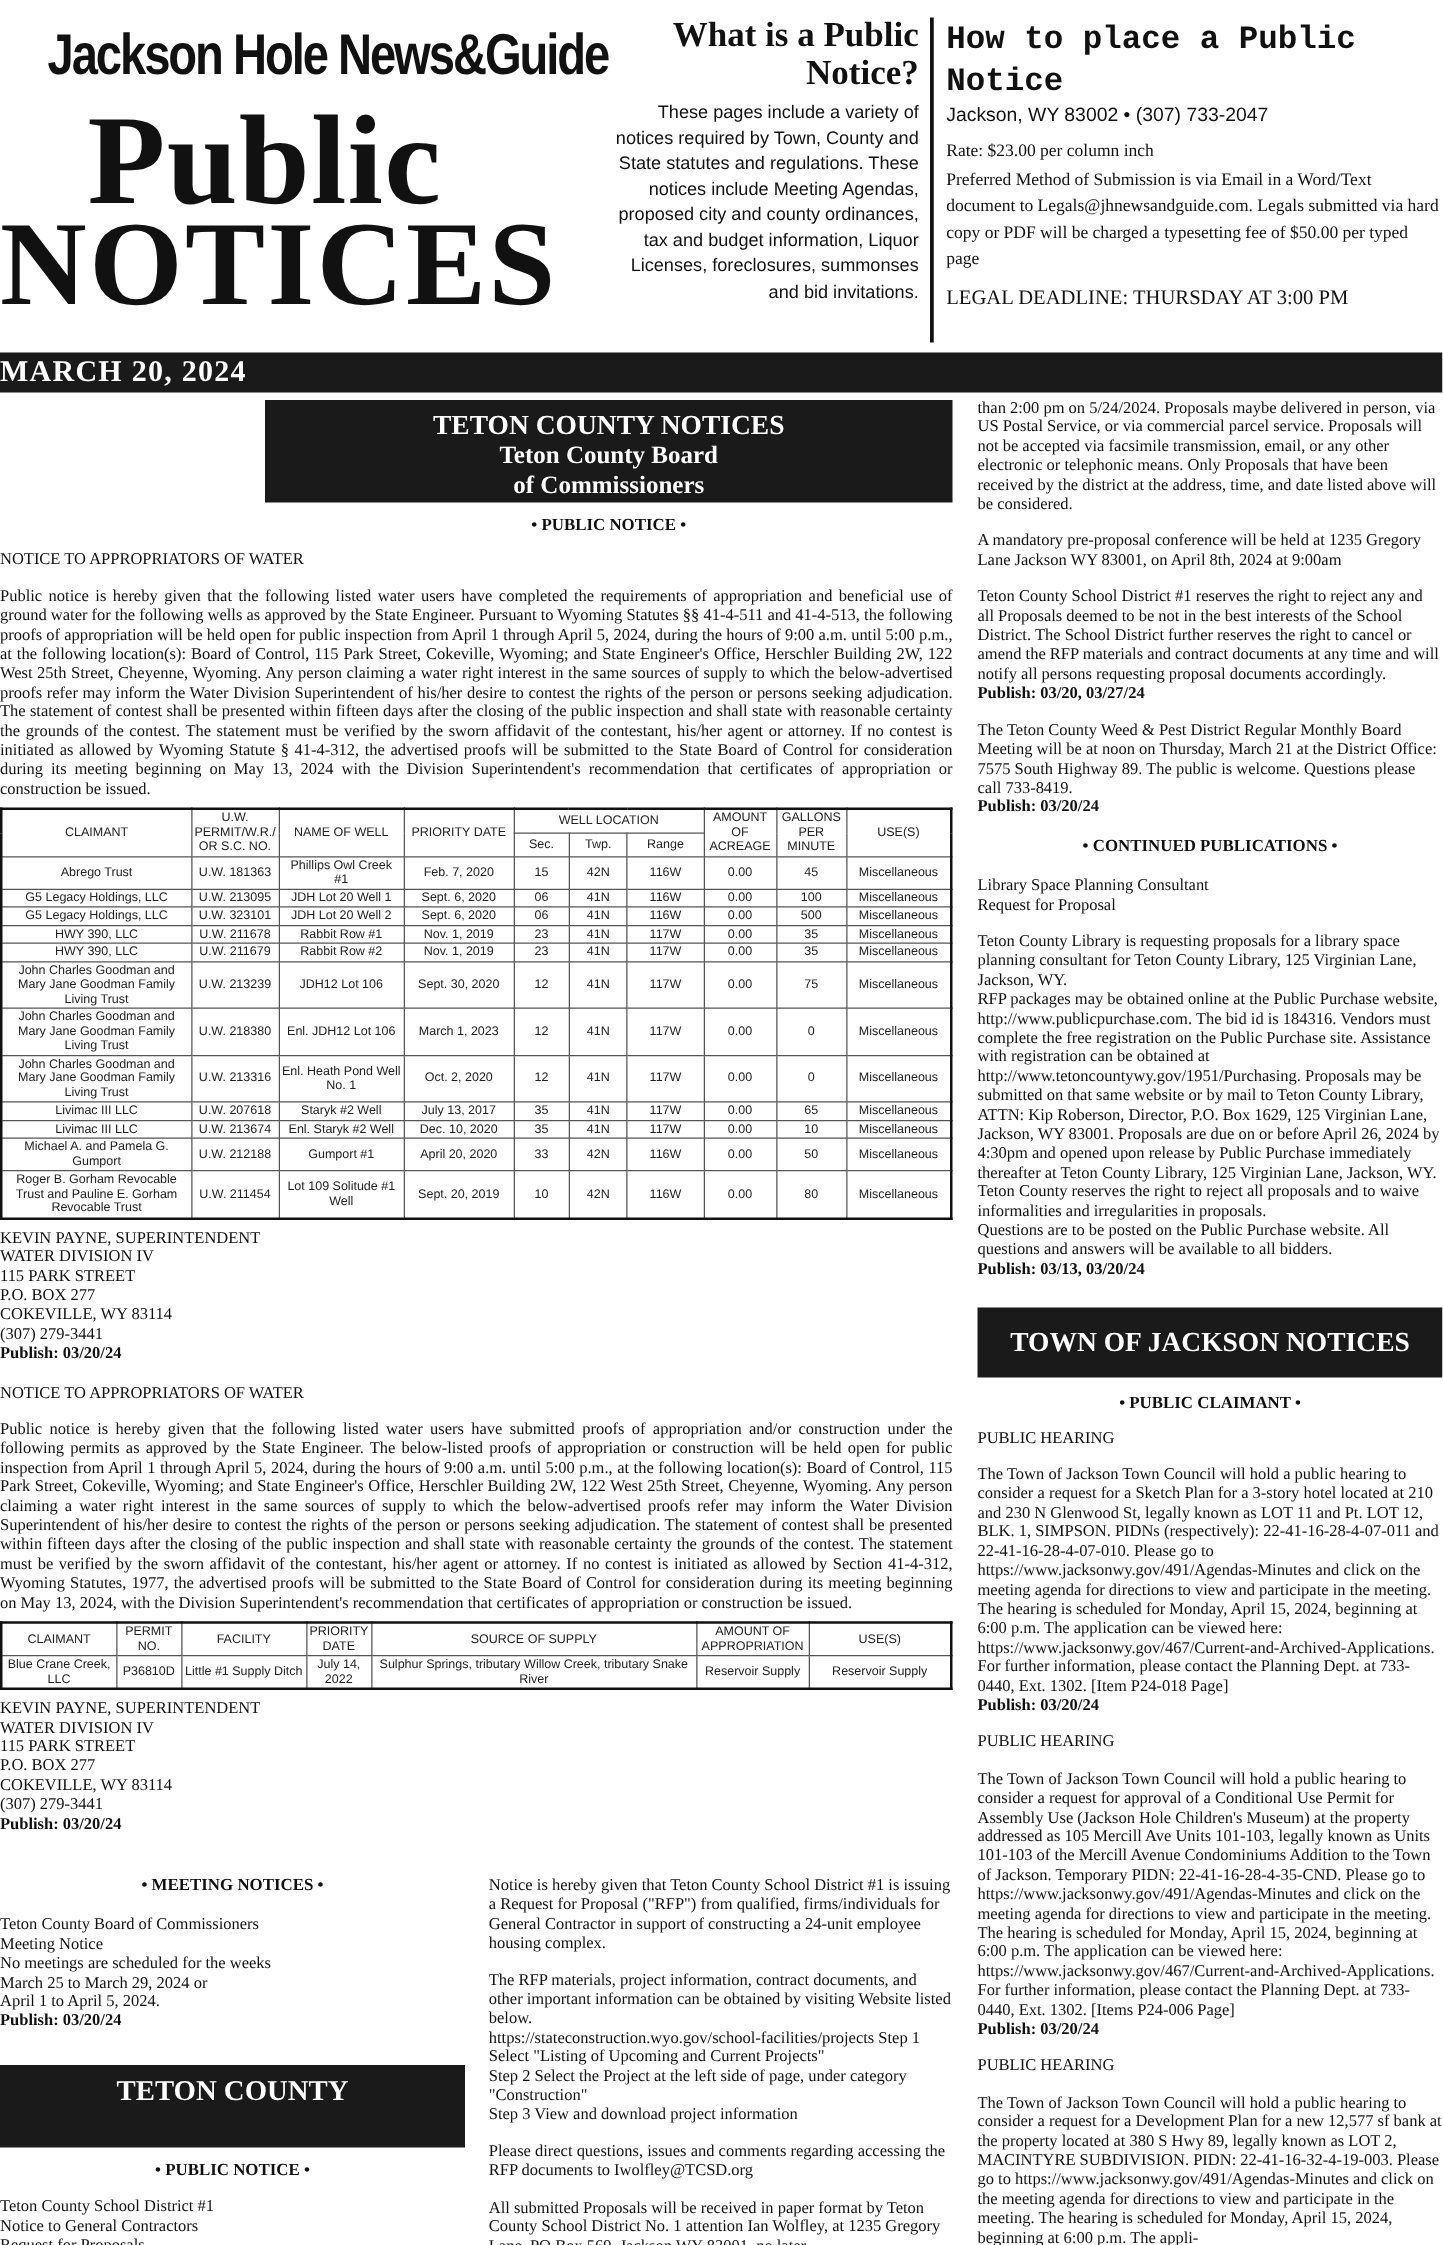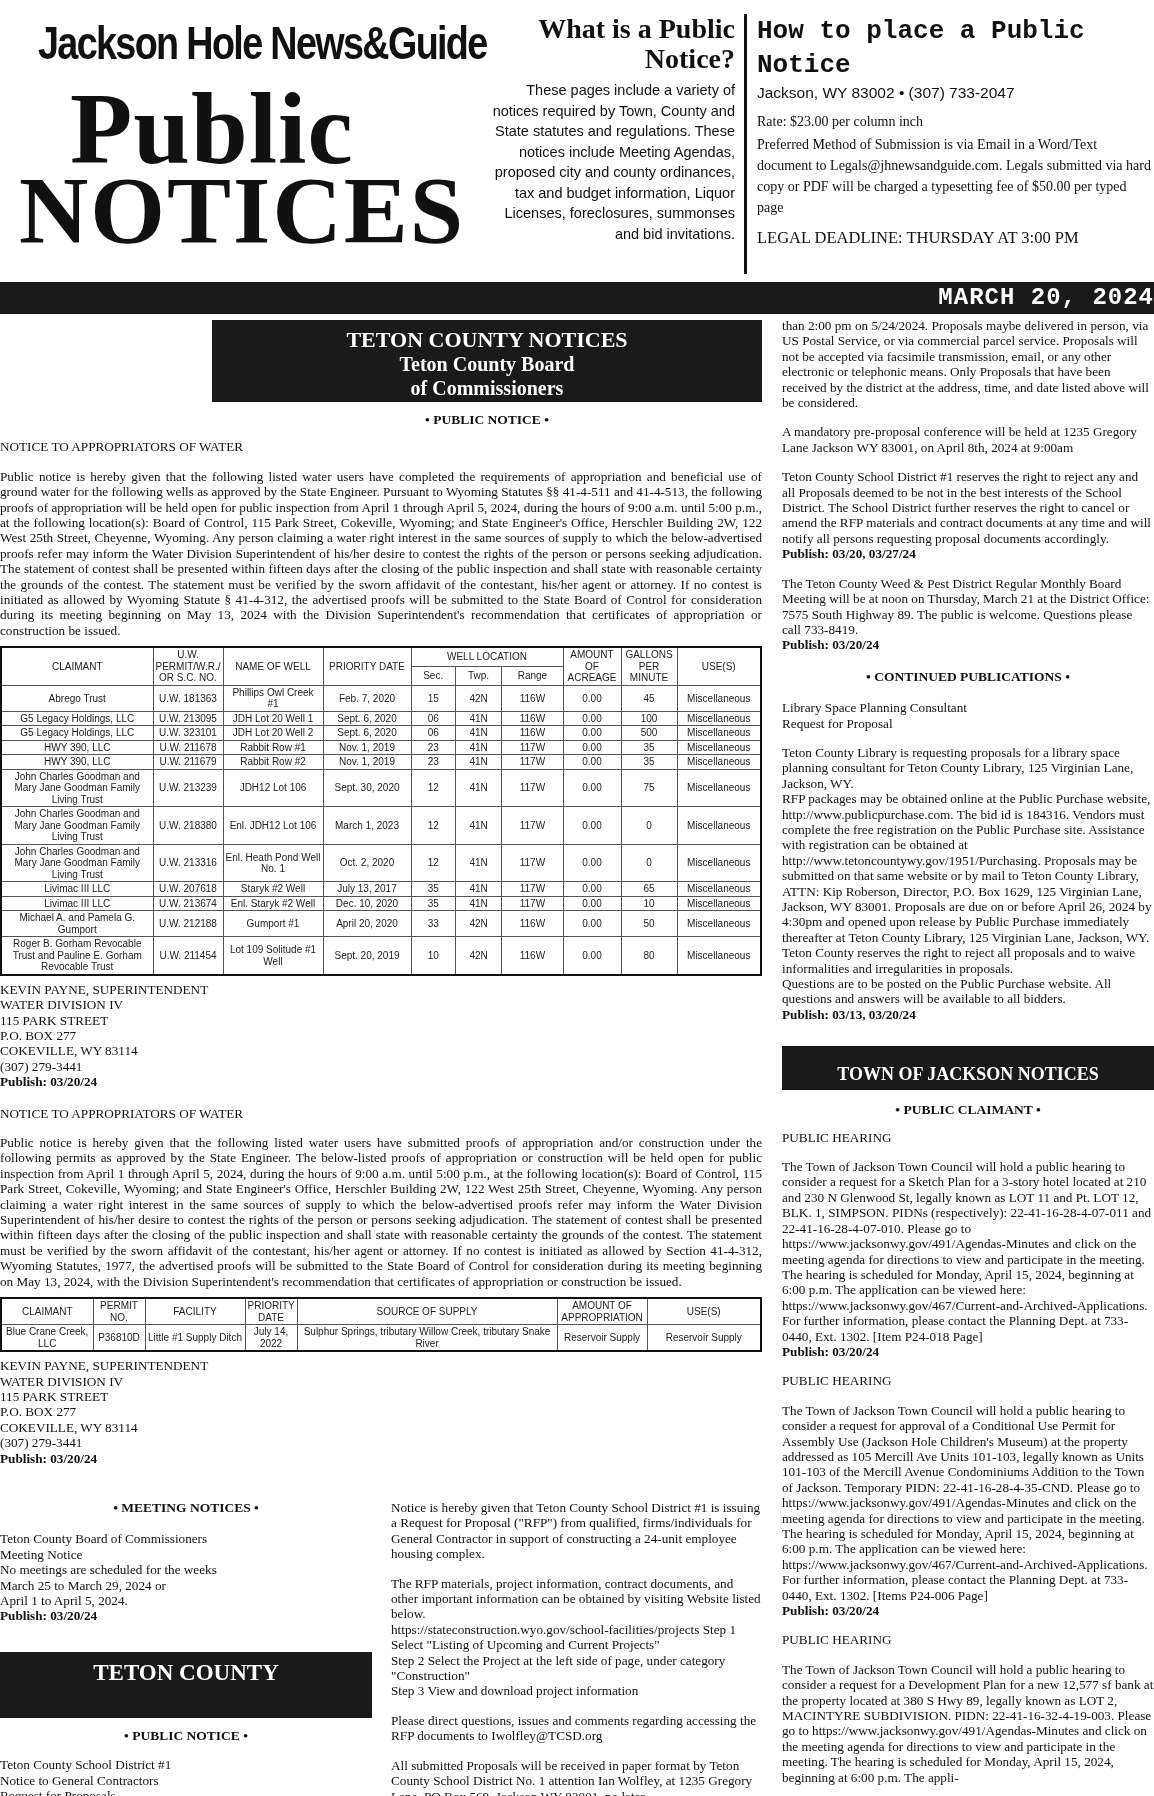--- a/index.html
+++ b/index.html
@@ -1,30 +1,30 @@
 <!DOCTYPE html>
 <html><head>
 <meta charset="utf-8">
 <style>
   * { box-sizing: border-box; margin: 0; padding: 0; }
   body { width: 1154px; height: 1796px; background: #fff; color: #111; font-family: "Liberation Serif", serif; overflow: hidden; position: relative; }
   .abs { position: absolute; }
   .masthead-paper { left: 38px; top: 16px; width: 430px; font-family: "Liberation Sans", sans-serif; font-size: 46px; font-weight: bold; letter-spacing: -2px; transform: scaleX(0.82); transform-origin: left; white-space: nowrap; }
   .masthead-public { left: 70px; top: 78px; font-family: "Liberation Serif", serif; font-weight: bold; font-size: 102px; line-height: 1; letter-spacing: 1px; }
-  .masthead-notices { left: 0px; top: 163px; font-family: "Liberation Serif", serif; font-weight: bold; font-size: 96px; line-height: 1; letter-spacing: 2px; padding-left: 19px; }
+  .masthead-notices { left: 0px; top: 163px; font-family: "Liberation Serif", serif; font-weight: bold; font-size: 96px; line-height: 1; letter-spacing: 2px; }
   .what-is { left: 490px; top: 14px; width: 245px; text-align: right; }
   .what-is h2 { font-family: "Liberation Serif", serif; font-size: 28px; line-height: 30px; font-weight: bold; }
   .what-is p { font-family: "Liberation Sans", sans-serif; font-size: 14.5px; line-height: 20.5px; margin-top: 6px; }
   .vrule { left: 744px; top: 14px; width: 3px; height: 260px; background: #111; }
   .howto { left: 757px; top: 14px; width: 395px; }
   .howto h2 { font-family: Liberation Mono, monospace; font-size: 26px; font-weight: bold; line-height: 34px; }
   .howto .addr { font-family: "Liberation Sans", sans-serif; font-size: 15.5px; line-height: 21px; }
   .howto .body { font-family: "Liberation Serif", serif; font-size: 14px; line-height: 21px; margin-top: 8px; }
   .howto .deadline { font-family: "Liberation Serif", serif; font-size: 16.5px; margin-top: 10px; }
-  .date-bar { left: 0; top: 282px; width: 1154px; height: 32px; background: #1a1a1a; color: #fff; text-align: right; font-family: Liberation Mono, monospace; font-weight: bold; font-size: 24px; line-height: 32px; letter-spacing: 1px; }
+  .date-bar { left: 0; top: 282px; width: 1154px; height: 32px; background: #1a1a1a; color: #fff; text-align: left; font-family: Liberation Serif, serif; font-weight: bold; font-size: 24px; line-height: 32px; letter-spacing: 1px; }
   .section-banner { background: #1a1a1a; color: #fff; text-align: center; font-family: "Liberation Serif", serif; font-weight: bold; }
   .col-left { left: 0; top: 320px; width: 762px; }
   .ln { font-family: "Liberation Serif", serif; font-size: 13.2px; line-height: 15.4px; }
   .centered-head { text-align: center; font-weight: bold; font-size: 13.5px; }
   .water-table { border-collapse: collapse; border: 2px solid #111; font-family: "Liberation Sans", sans-serif; font-size: 10px; color: #222; }
   .water-table th, .water-table td { border: 1px solid #555; text-align: center; padding: 1px 2px; font-weight: normal; line-height: 11.5px; }
   .water-table thead th { background: #fff; }
   .pub { font-weight: bold; }
   .col3 { left: 782px; top: 318px; width: 372px; }
 </style>
@@ -319,21 +319,21 @@
 
   <div class="ln centered-head" style="margin-top:16px;">• CONTINUED PUBLICATIONS •</div>
   <div class="ln" style="margin-top:16px;">Library Space Planning Consultant</div>
   <div class="ln">Request for Proposal</div>
   <div class="ln" style="margin-top:14px;">Teton County Library is requesting proposals for a library space planning consultant for Teton County Library, 125 Virginian Lane, Jackson, WY.</div>
   <div class="ln">RFP packages may be obtained online at the Public Purchase website, http://www.publicpurchase.com. The bid id is 184316. Vendors must complete the free registration on the Public Purchase site. Assistance with registration can be obtained at http://www.tetoncountywy.gov/1951/Purchasing. Proposals may be submitted on that same website or by mail to Teton County Library, ATTN: Kip Roberson, Director, P.O. Box 1629, 125 Virginian Lane, Jackson, WY 83001. Proposals are due on or before April 26, 2024 by 4:30pm and opened upon release by Public Purchase immediately thereafter at Teton County Library, 125 Virginian Lane, Jackson, WY.</div>
   <div class="ln">Teton County reserves the right to reject all proposals and to waive informalities and irregularities in proposals.</div>
   <div class="ln">Questions are to be posted on the Public Purchase website. All questions and answers will be available to all bidders.</div>
   <div class="ln pub">Publish: 03/13, 03/20/24</div>
 
-  <div class="section-banner" style="margin-top:24px; height:44px; font-size:18px; line-height:56px;">TOWN OF JACKSON NOTICES</div>
+  <div class="section-banner" style="margin-top:24px; height:56px; font-size:22px; line-height:56px;">TOWN OF JACKSON NOTICES</div>
   <div class="ln centered-head" style="margin-top:12px;">• PUBLIC CLAIMANT •</div>
 
   <div class="ln" style="margin-top:12px;">PUBLIC HEARING</div>
   <div class="ln" style="margin-top:14px;">The Town of Jackson Town Council will hold a public hearing to consider a request for a Sketch Plan for a 3-story hotel located at 210 and 230 N Glenwood St, legally known as LOT 11 and Pt. LOT 12, BLK. 1, SIMPSON. PIDNs (respectively): 22-41-16-28-4-07-011 and 22-41-16-28-4-07-010. Please go to https://www.jacksonwy.gov/491/Agendas-Minutes and click on the meeting agenda for directions to view and participate in the meeting. The hearing is scheduled for Monday, April 15, 2024, beginning at 6:00 p.m. The application can be viewed here: https://www.jacksonwy.gov/467/Current-and-Archived-Applications. For further information, please contact the Planning Dept. at 733-0440, Ext. 1302. [Item P24-018 Page]</div>
   <div class="ln pub">Publish: 03/20/24</div>
 
   <div class="ln" style="margin-top:14px;">PUBLIC HEARING</div>
   <div class="ln" style="margin-top:14px;">The Town of Jackson Town Council will hold a public hearing to consider a request for approval of a Conditional Use Permit for Assembly Use (Jackson Hole Children's Museum) at the property addressed as 105 Mercill Ave Units 101-103, legally known as Units 101-103 of the Mercill Avenue Condominiums Addition to the Town of Jackson. Temporary PIDN: 22-41-16-28-4-35-CND. Please go to https://www.jacksonwy.gov/491/Agendas-Minutes and click on the meeting agenda for directions to view and participate in the meeting. The hearing is scheduled for Monday, April 15, 2024, beginning at 6:00 p.m. The application can be viewed here: https://www.jacksonwy.gov/467/Current-and-Archived-Applications. For further information, please contact the Planning Dept. at 733-0440, Ext. 1302. [Items P24-006 Page]</div>
   <div class="ln pub">Publish: 03/20/24</div>
 

